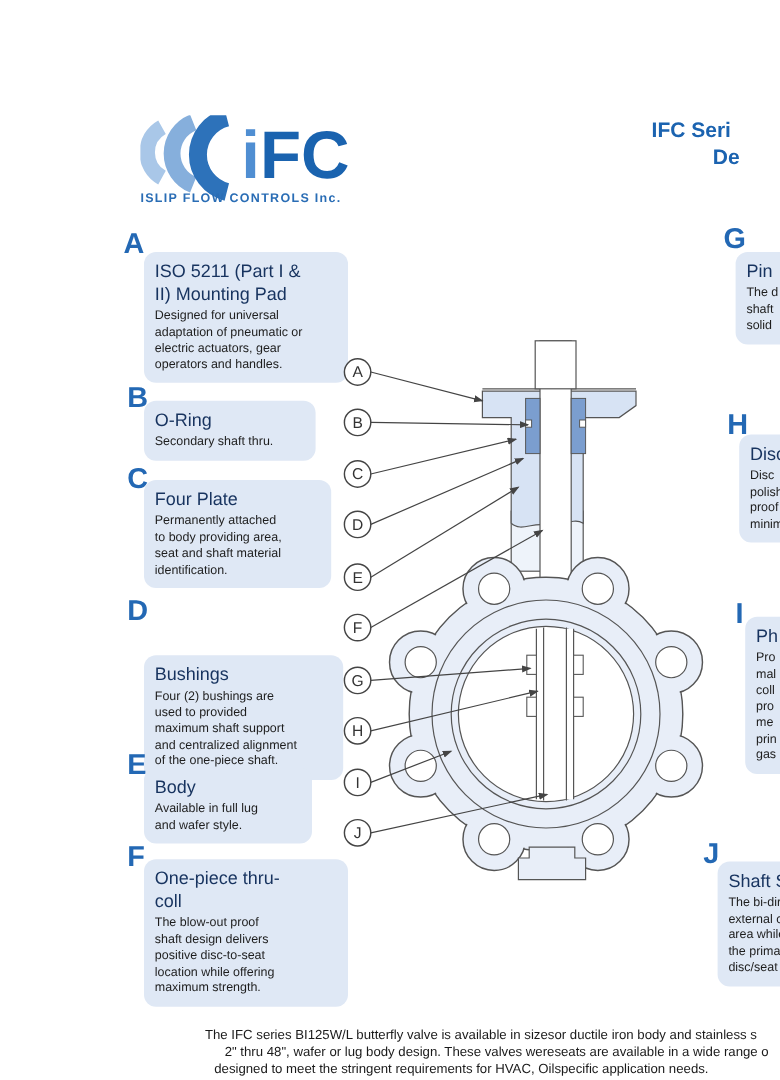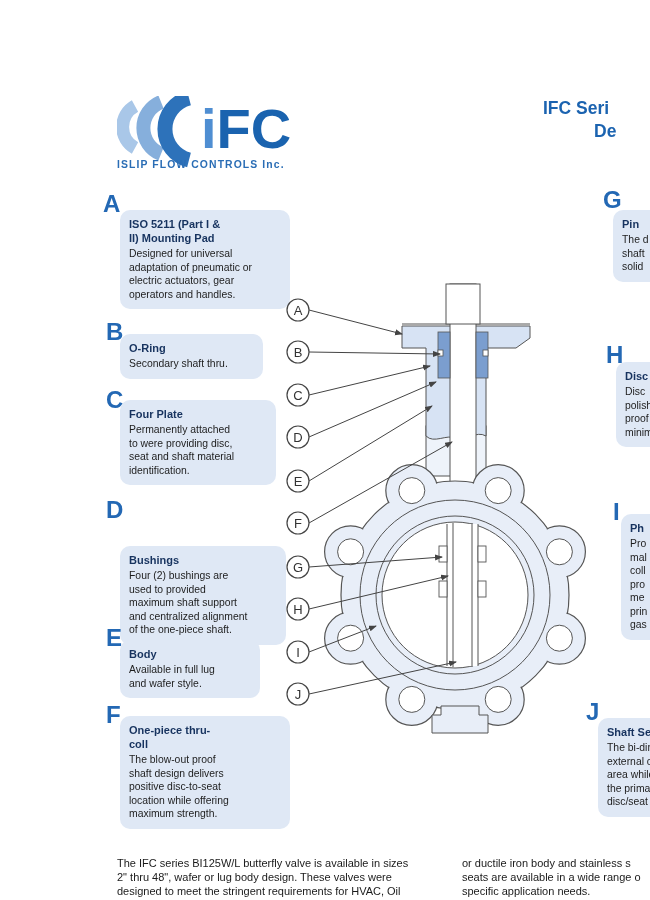--- a/index.html
+++ b/index.html
@@ -8,40 +8,40 @@
     background:#ffffff;font-family:"Liberation Sans", sans-serif;
   }
   
   .logo{position:absolute;left:117px;top:96px;width:210px;height:76px;}
   .page-title{position:absolute;left:543px;top:97px;width:160px;
     color:#1b63b0;font-weight:bold;font-size:17.5px;line-height:1.3;}
   .page-title .t2{margin-left:51px;}
   
   .letter{position:absolute;color:#2368b4;font-weight:bold;font-size:24px;line-height:1;}
   .callout{position:absolute;background:#dfe8f5;border-radius:10px;padding:7px 9px 8px;}
-  .callout .c-title{font-weight:bold;color:#17335f;font-size:11px;line-height:1.28;white-space:pre;}
+  .callout .c-title{font-weight:normal;color:#17335f;font-size:15px;line-height:1.28;white-space:pre;}
   .callout .c-body{font-size:10.4px;color:#1d1d1d;line-height:1.3;white-space:pre;margin-top:2px;}
   
   #lt-A{left:103px;top:192px;} #box-A{left:120px;top:210px;width:152px;}
   #lt-B{left:106px;top:320px;} #box-B{left:120px;top:334px;width:125px;}
   #lt-C{left:106px;top:388px;} #box-C{left:120px;top:400px;width:138px;}
   #lt-D{left:106px;top:498px;} #box-D{left:120px;top:512px;width:148px;margin-top:34px;}
   #lt-E{left:106px;top:626px;} #box-E{left:120px;top:640px;width:122px;}
   #lt-F{left:106px;top:703px;} #box-F{left:120px;top:716px;width:152px;}
   
   #lt-G{left:603px;top:188px;} #box-G{left:613px;top:210px;width:70px;}
   #lt-H{left:606px;top:343px;} #box-H{left:616px;top:362px;width:70px;}
   #lt-I{left:613px;top:500px;} #box-I{left:621px;top:514px;width:60px;}
   #lt-J{left:586px;top:700px;} #box-J{left:598px;top:718px;width:90px;}
   
   .diagram{position:absolute;left:280px;top:278px;width:322px;height:482px;}
   
   .footer-col{position:absolute;top:857px;font-size:11px;color:#1a1a1a;
     line-height:1.25;white-space:pre;}
-  #foot-1{left:117px;width:345px;}
+  #foot-1{left:117px;width:345px;text-align:right;}
   #foot-2{left:462px;width:210px;}
 </style>
 </head>
 <body>
 
 <svg class="logo" viewBox="0 0 210 76">
   <g>
     <path d="M18,10 A24,24 0 0 0 18,52" fill="none" stroke="#a9c7e8" stroke-width="13"></path>
     <path d="M44,6 A28,28 0 0 0 44,58" fill="none" stroke="#86afdc" stroke-width="14"></path>
     <path d="M72,2 A32,32 0 0 0 72,64" fill="none" stroke="#2d72ba" stroke-width="15"></path>
@@ -68,21 +68,21 @@
 <div class="letter" id="lt-B">B</div>
 <div class="callout" id="box-B">
   <div class="c-title">O-Ring</div>
   <div class="c-body">Secondary shaft thru.</div>
 </div>
 
 <div class="letter" id="lt-C">C</div>
 <div class="callout" id="box-C">
   <div class="c-title">Four Plate</div>
   <div class="c-body">Permanently attached
-to were providing disc,
+to body providing area,
 seat and shaft material
 identification.</div>
 </div>
 
 <div class="letter" id="lt-D">D</div>
 <div class="callout" id="box-D">
   <div class="c-title">Bushings</div>
   <div class="c-body">Four (2) bushings are
 used to provided
 maximum shaft support

